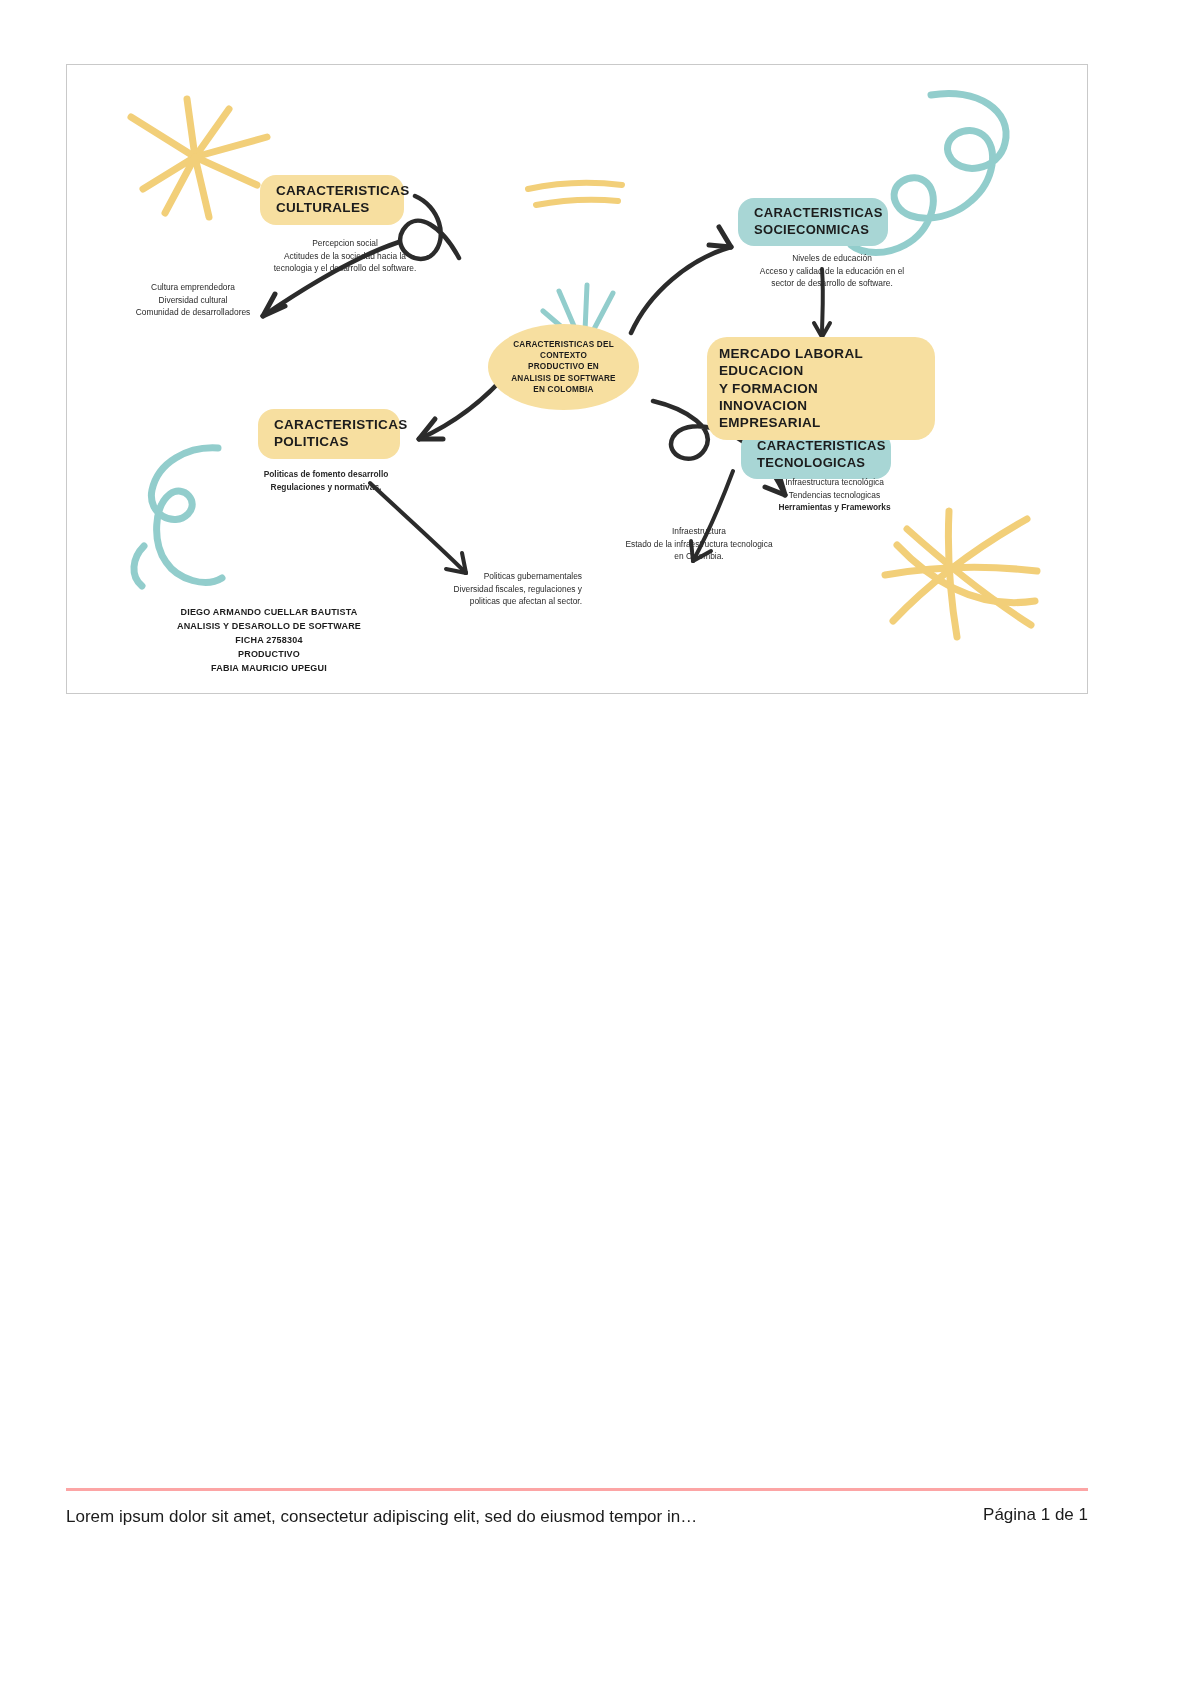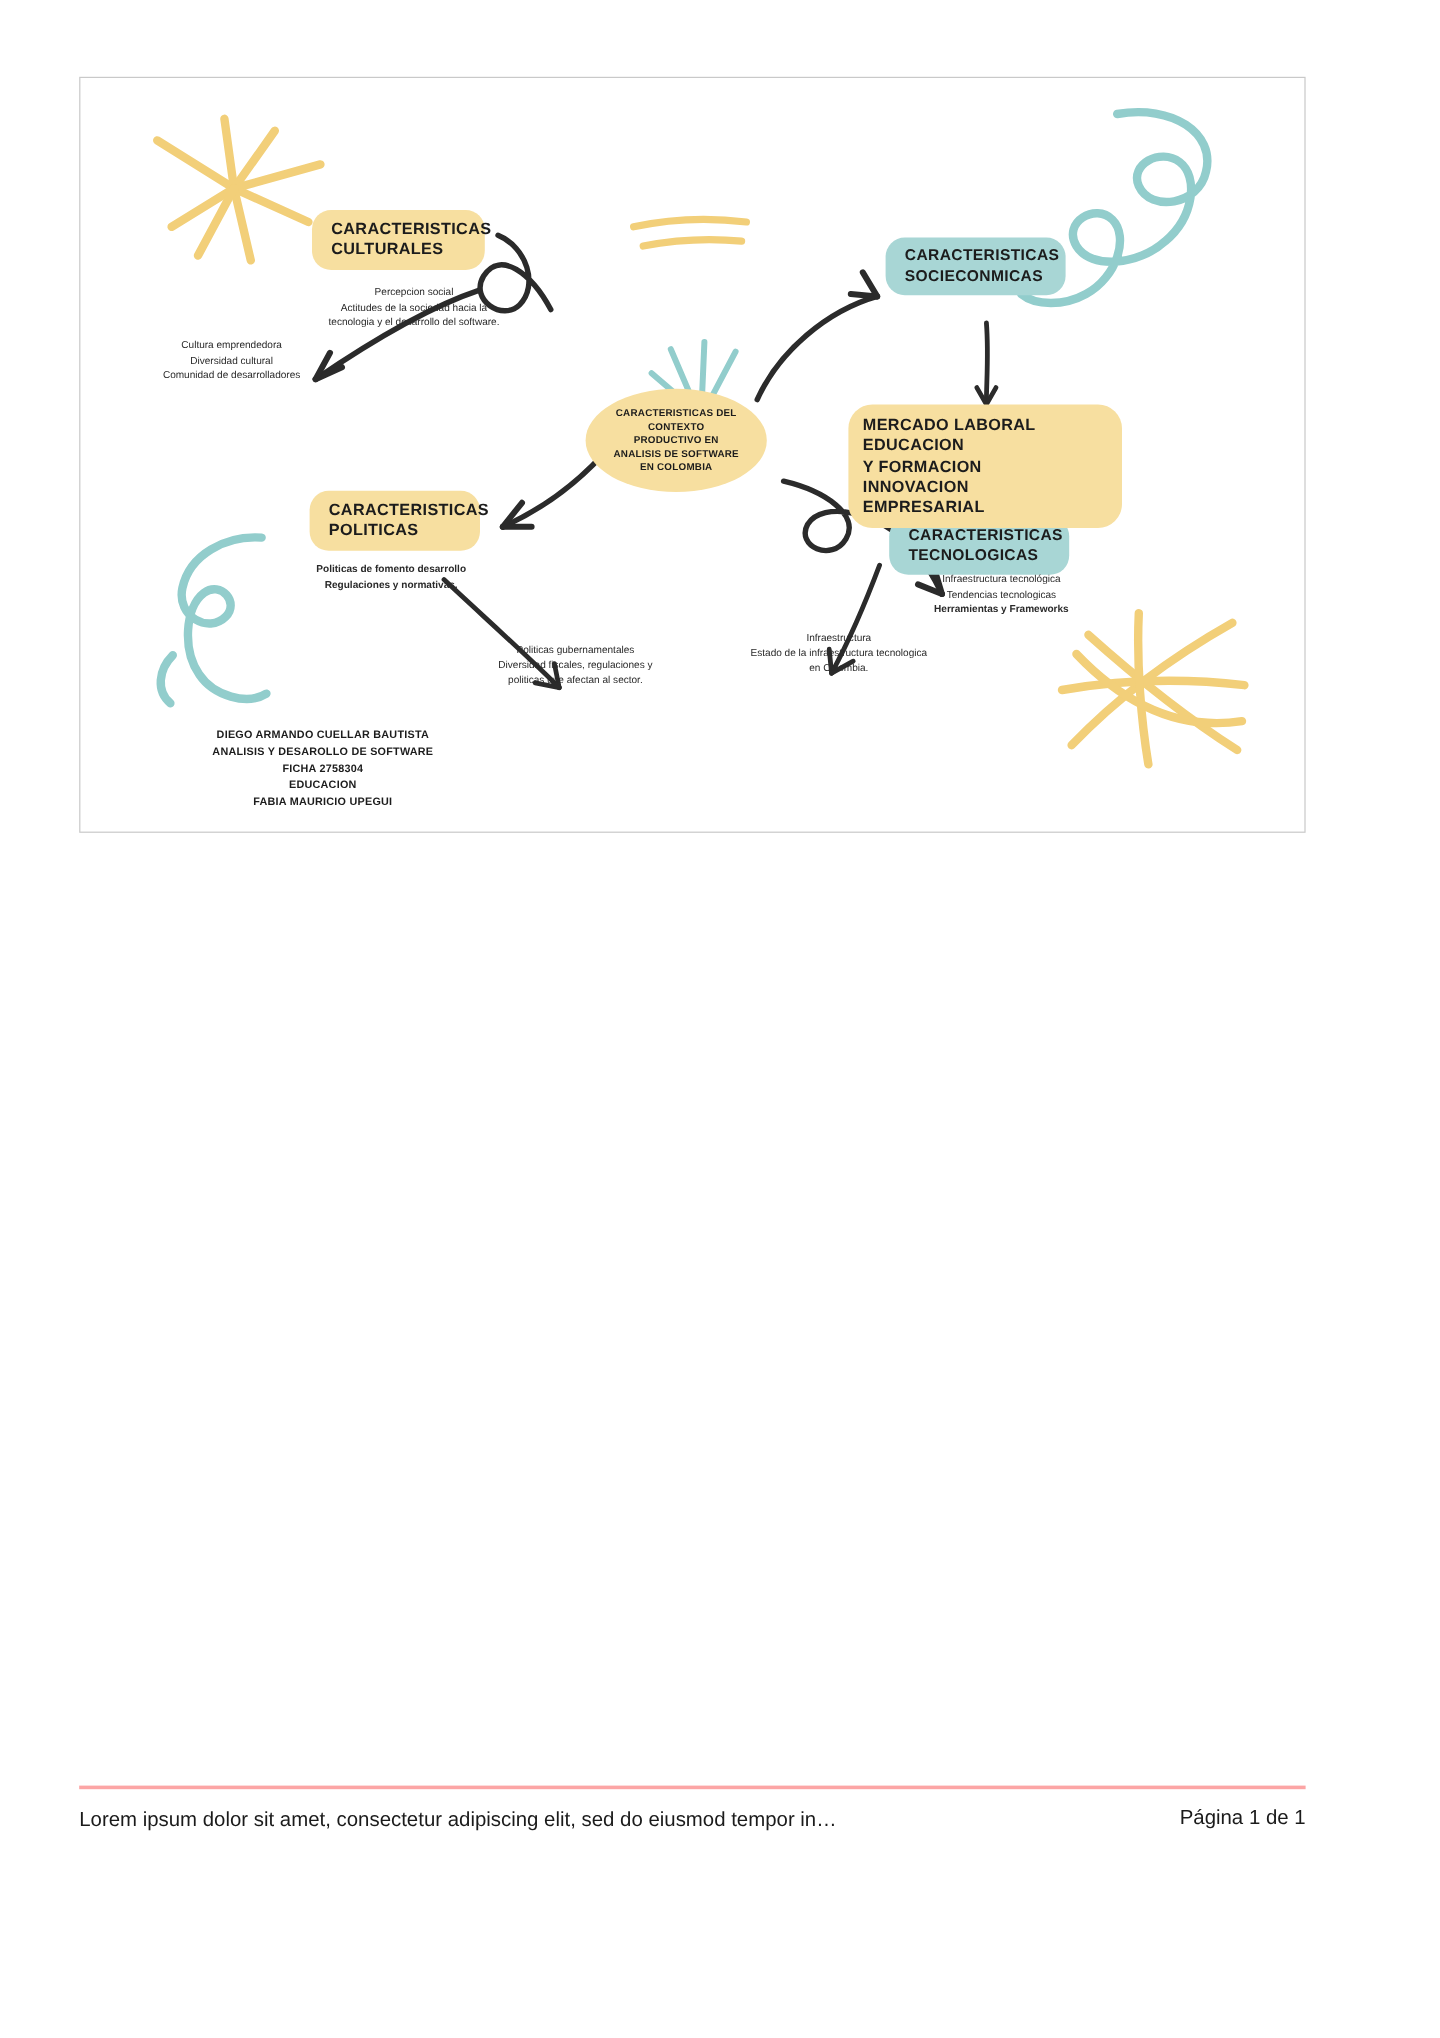--- a/index.html
+++ b/index.html
@@ -89,21 +89,21 @@
     font-size: 8.4px;
     line-height: 1.5;
     color: #2a2a2a;
   }
   .note .strong { font-weight: 700; }
 
   #note-culturales      { left: 173px; top: 172px; width: 210px; }
   #note-cultura-left    { left: 28px;  top: 216px; width: 196px; }
   #note-socio           { left: 655px; top: 187px; width: 220px; }
   #note-politicas       { left: 155px; top: 403px; width: 208px; font-weight: 600; }
-  #note-gubernamentales { left: 310px; top: 470px; width: 205px; }
+  #note-gubernamentales { left: 310px; top: 505px; width: 205px; text-align: right; }
   #note-infraestructura { left: 527px; top: 460px; width: 210px; }
   #note-tecno           { left: 660px; top: 411px; width: 215px; }
 
   
   #author-block {
     position: absolute;
     left: 82px; top: 541px; width: 240px;
     text-align: center;
     font-size: 9px; font-weight: 700; line-height: 1.55;
     color: #1c1c1c; letter-spacing: 0.2px;
@@ -283,20 +283,25 @@
         <span>Actitudes de la sociedad hacia la</span><br>
         <span>tecnologia y el desarrollo del software.</span>
       </div>
 
       <div id="note-cultura-left" class="note">
         <span>Cultura emprendedora</span><br>
         <span>Diversidad cultural</span><br>
         <span>Comunidad de desarrolladores</span>
       </div>
 
+      <div id="note-socio" class="note">
+        <span>Niveles de educación</span><br>
+        <span>Acceso y calidad de la educación en el</span><br>
+        <span>sector de desarrollo de software.</span>
+      </div>
 
       <div id="note-politicas" class="note">
         <span>Politicas de fomento desarrollo</span><br>
         <span>Regulaciones y normativas.</span>
       </div>
 
       <div id="note-gubernamentales" class="note">
         <span>Politicas gubernamentales</span><br>
         <span>Diversidad fiscales, regulaciones y</span><br>
         <span>politicas que afectan al sector.</span>
@@ -311,21 +316,21 @@
       <div id="note-tecno" class="note">
         <span>Infraestructura tecnológica</span><br>
         <span>Tendencias tecnologicas</span><br>
         <span class="strong">Herramientas y Frameworks</span>
       </div>
 
       <div id="author-block">
         <span>DIEGO ARMANDO CUELLAR BAUTISTA</span><br>
         <span>ANALISIS Y DESAROLLO DE SOFTWARE</span><br>
         <span>FICHA 2758304</span><br>
-        <span>EDUCACION</span><br>
+        <span>PRODUCTIVO</span><br>
         <span>FABIA MAURICIO UPEGUI</span>
       </div>
 
     </div>
   </div>
 
   <div id="page-footer">
     <div id="footer-left-text">Lorem ipsum dolor sit amet, consectetur adipiscing elit, sed do eiusmod tempor in…</div>
     <div id="footer-page-number">Página 1 de 1</div>
   </div>

